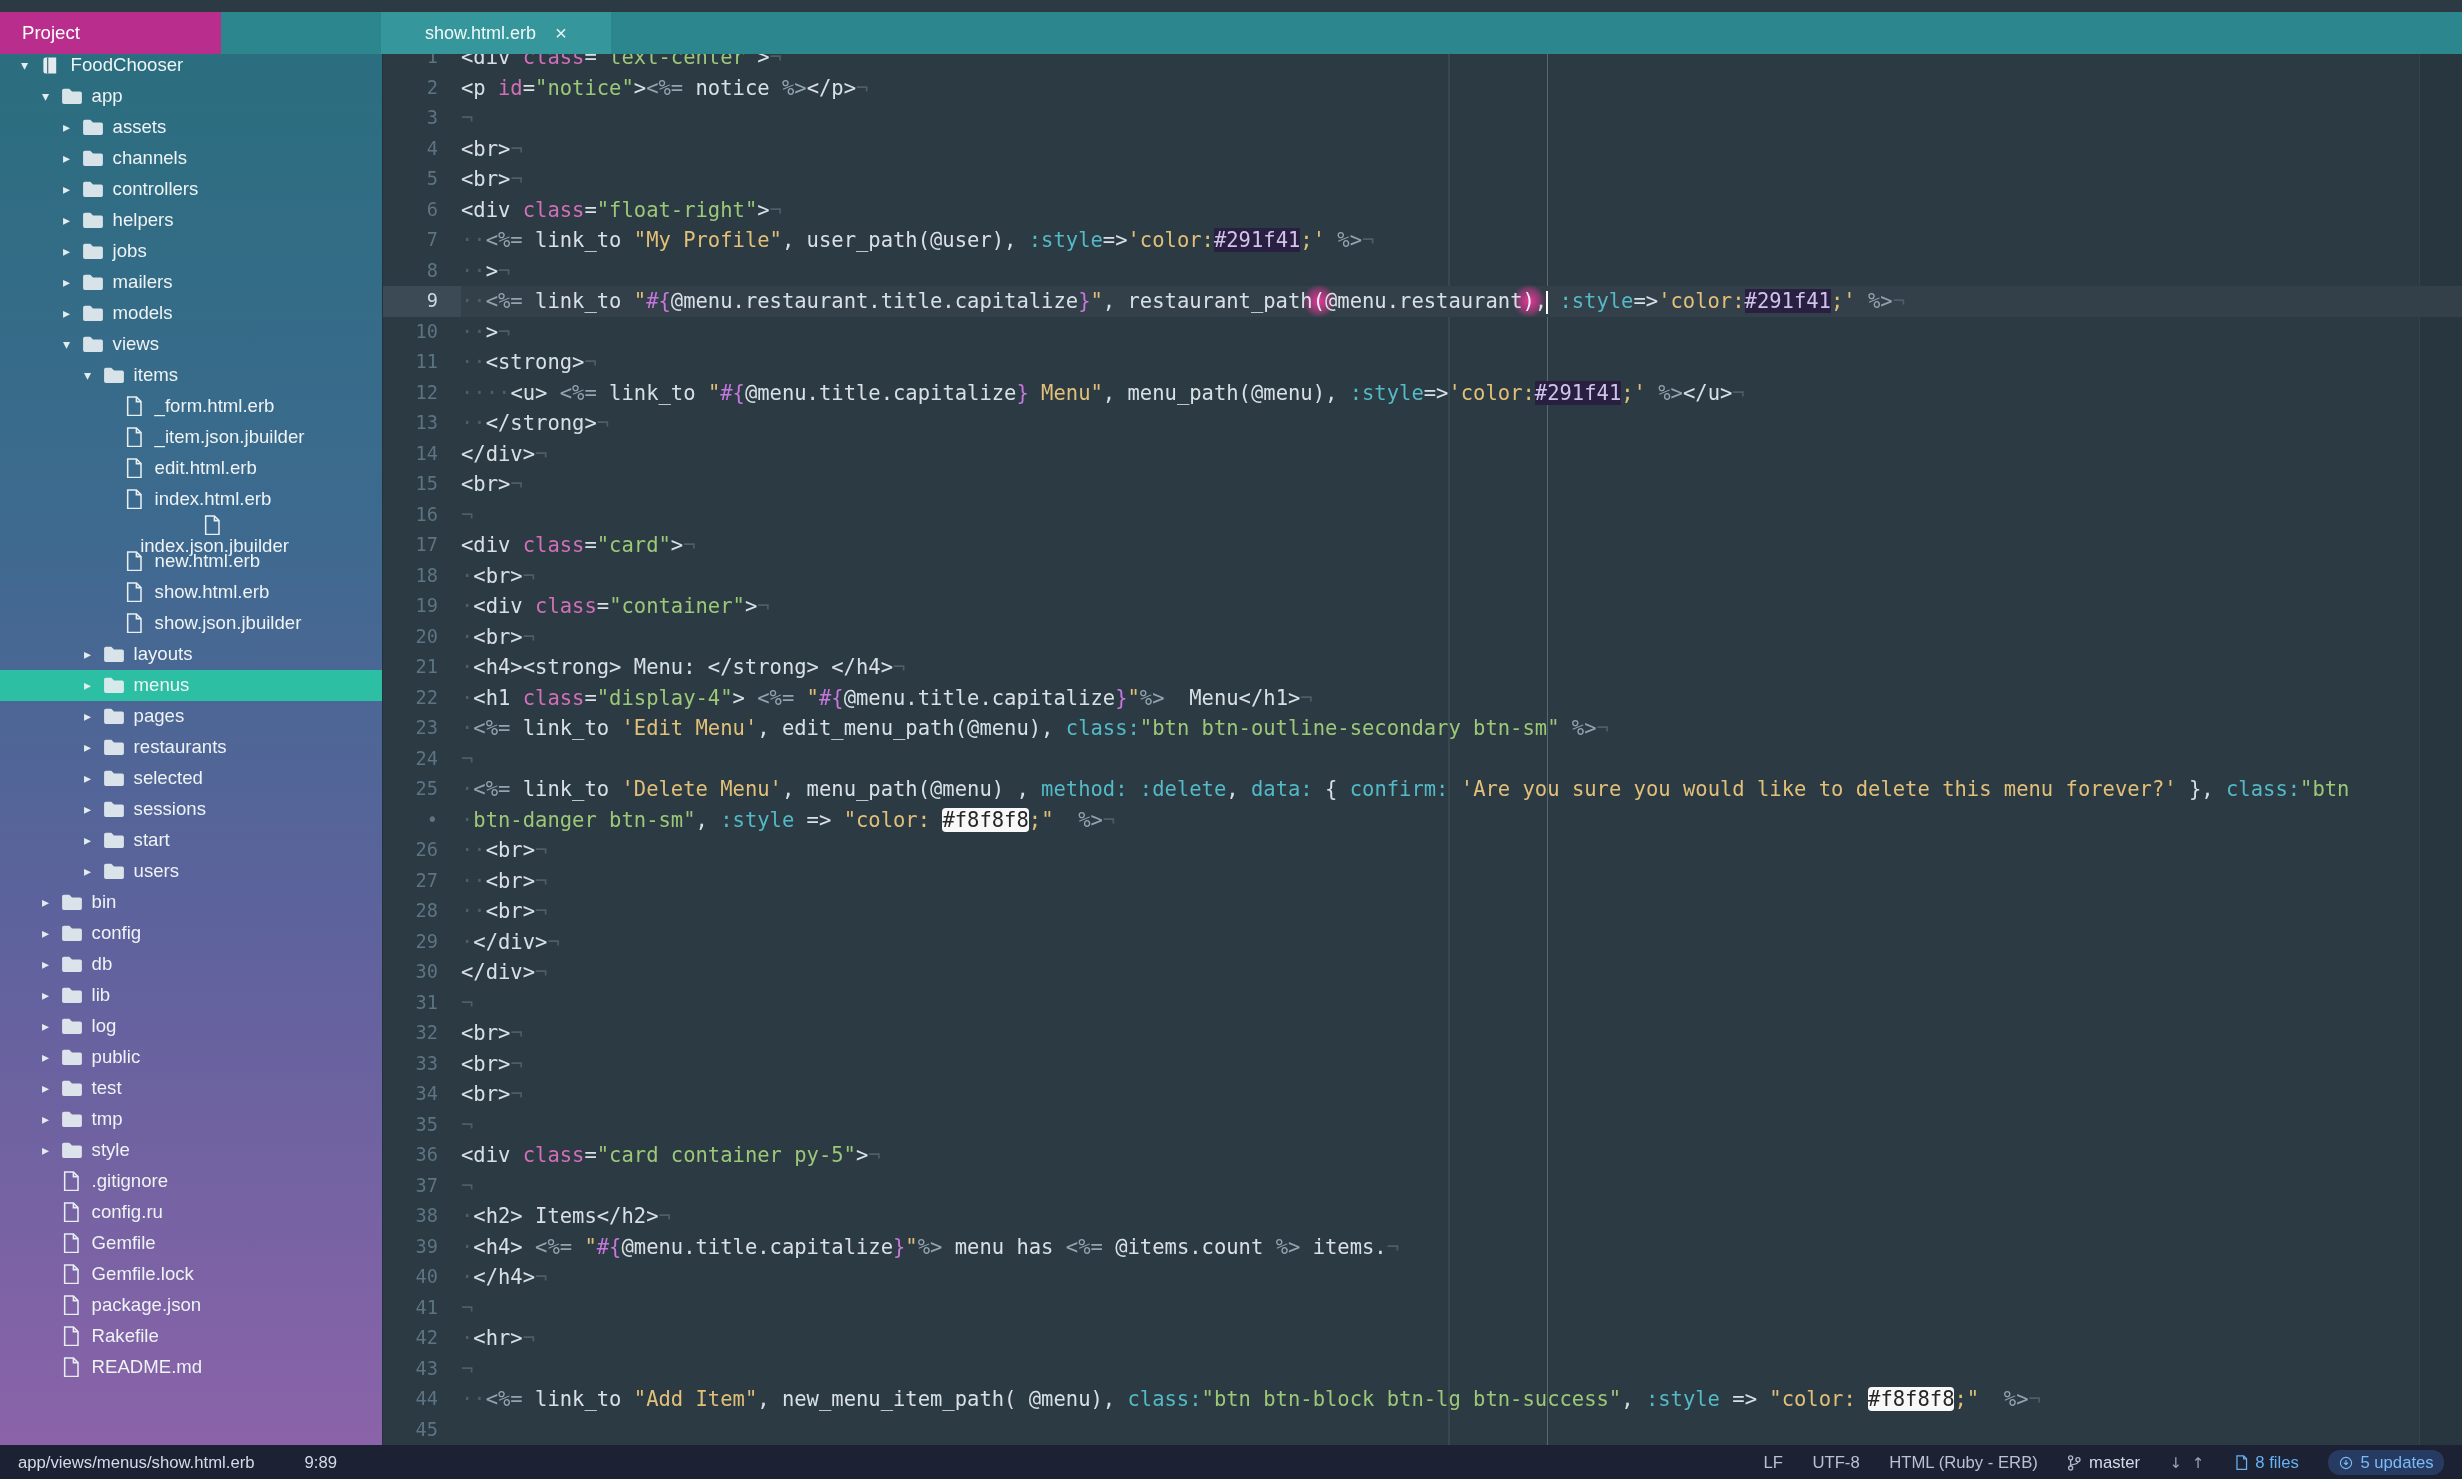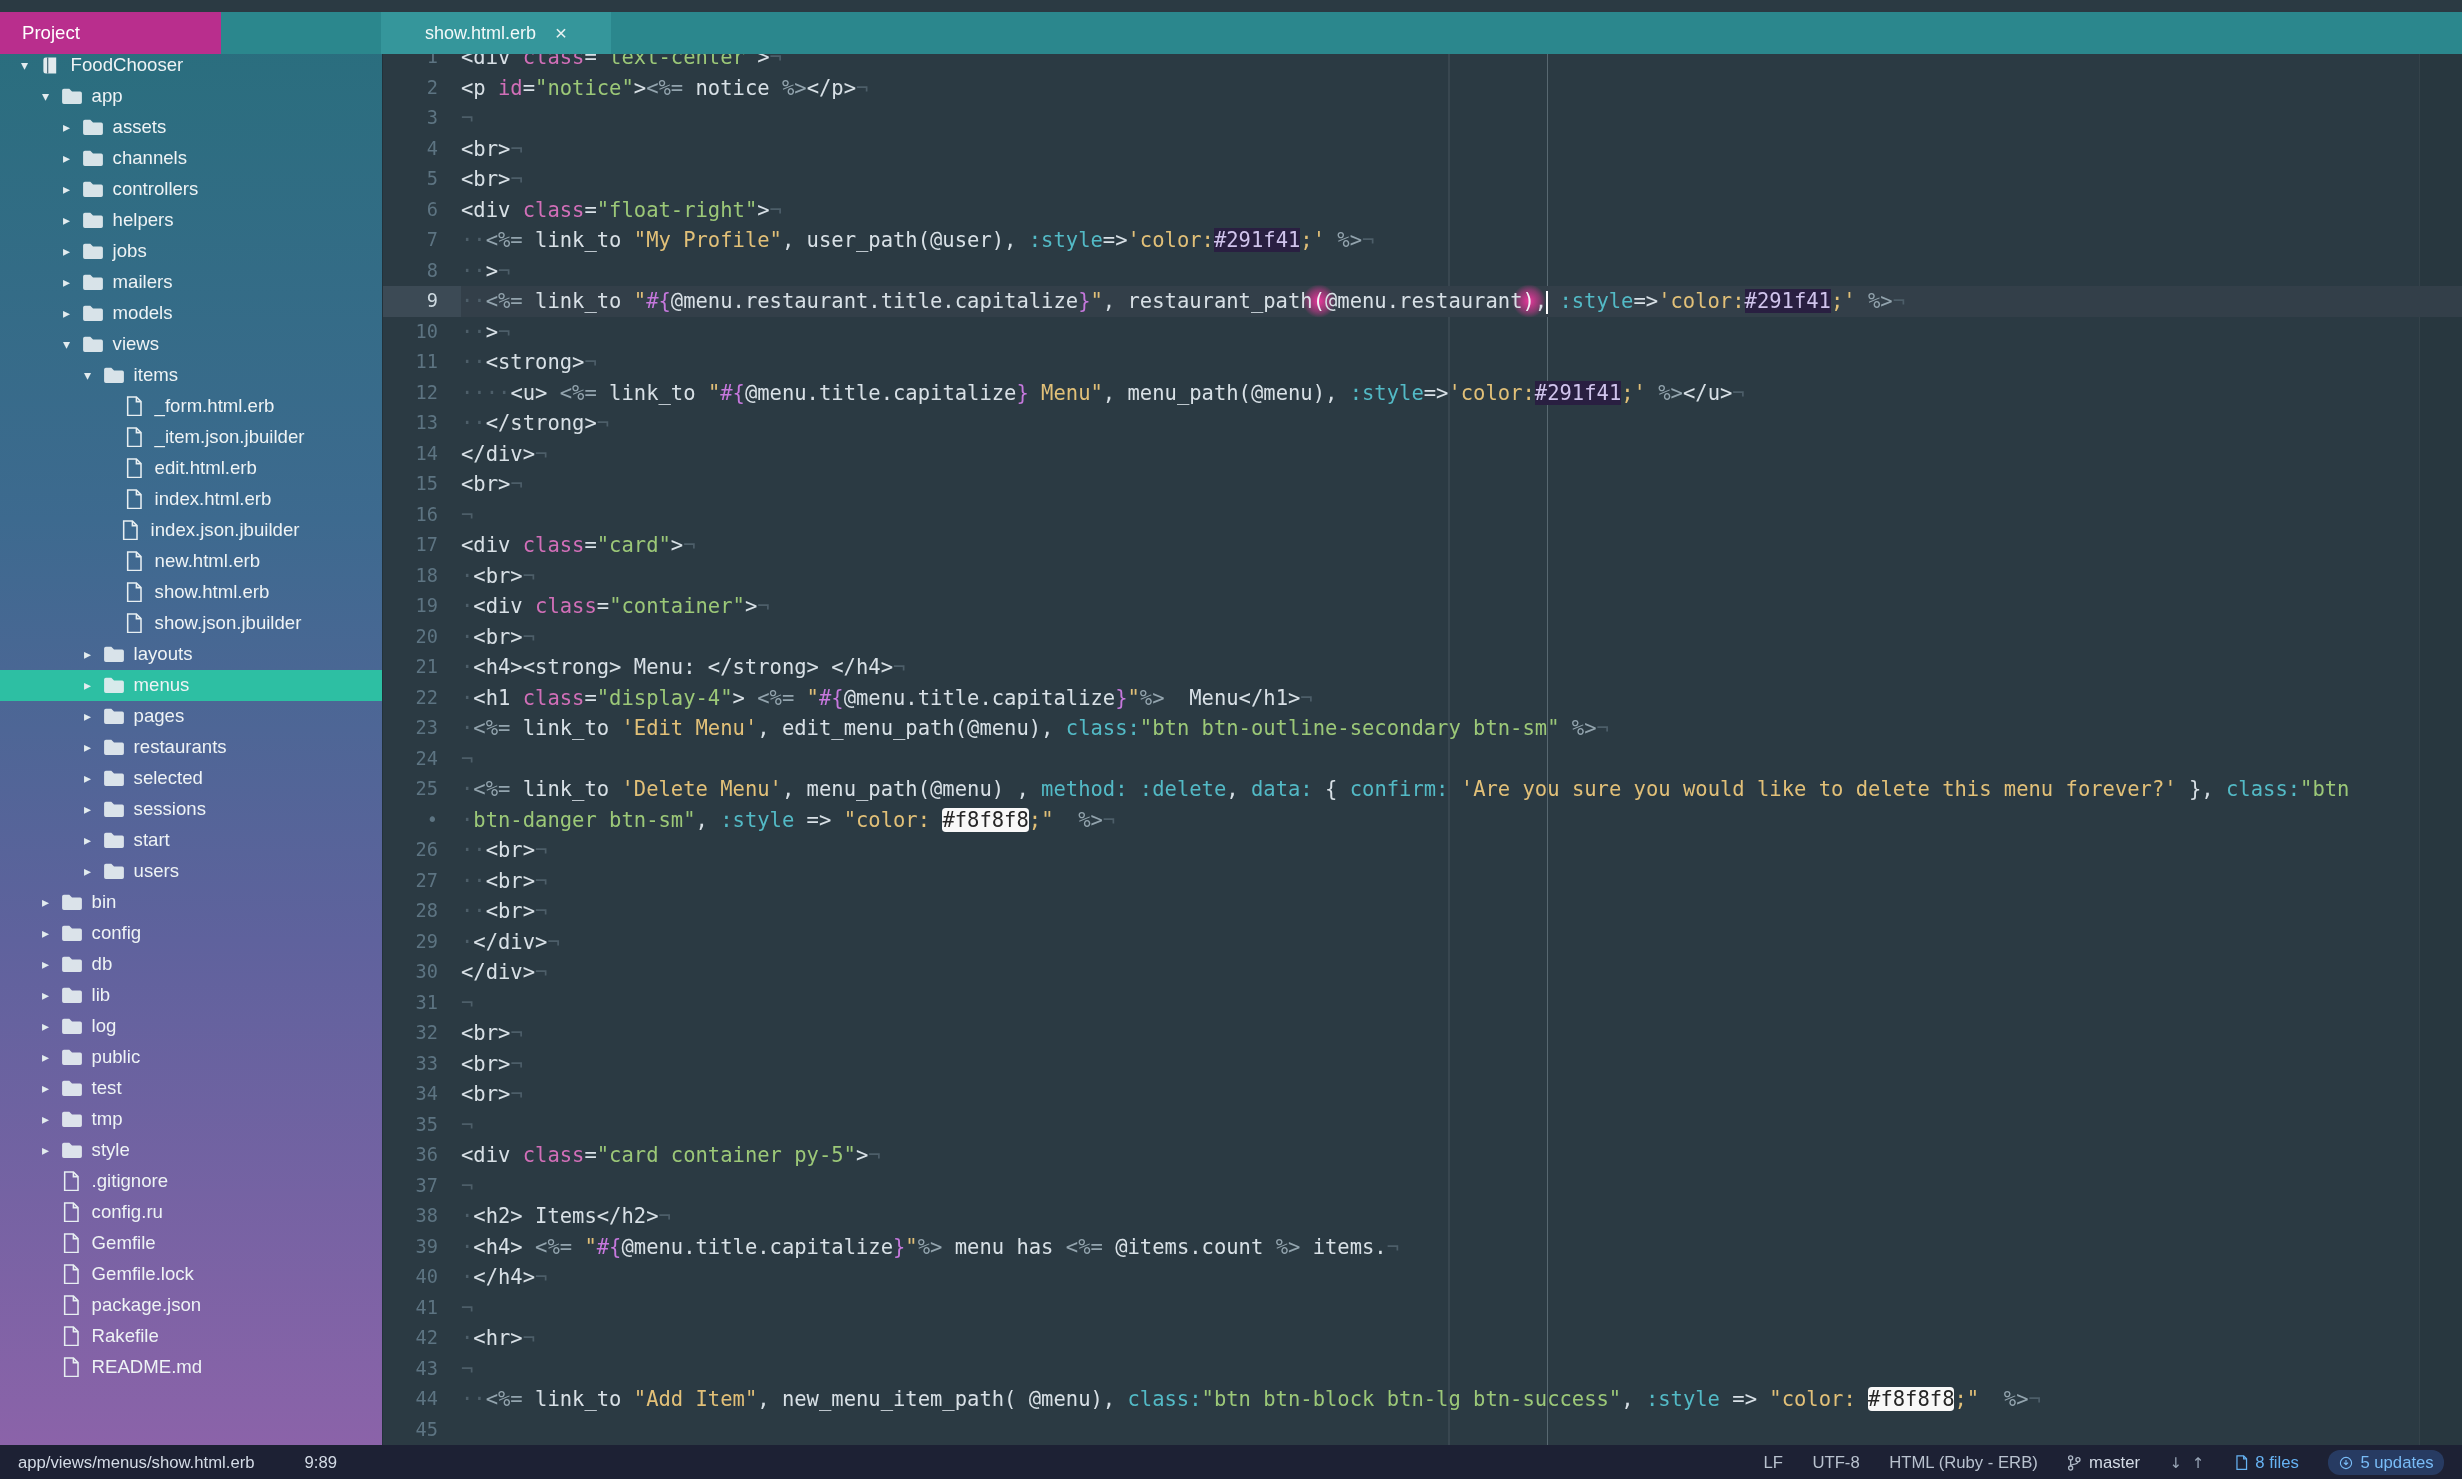--- a/index.html
+++ b/index.html
@@ -215,21 +215,21 @@
         <div class="tree-row" style="padding-left: 97px;">
           <span class="chev"></span>
           <span class="ticon">
             <svg width="16.7" height="20.5" viewBox="0 0 16 20">
               <path d="M1.5 1 h8.5 l4.5 4.5 v13.5 h-13 z" fill="none" stroke="#e8eff2" stroke-width="1.5"></path>
               <path d="M10 1 v4.5 h4.5" fill="none" stroke="#e8eff2" stroke-width="1.5"></path>
             </svg>
           </span>
           <span class="tlabel">index.html.erb</span>
         </div>
-        <div class="tree-row" style="padding-left: 93px;">
+        <div class="tree-row" style="padding-left: 42px; flex-direction: column;">
           <span class="chev"></span>
           <span class="ticon">
             <svg width="16.7" height="20.5" viewBox="0 0 16 20">
               <path d="M1.5 1 h8.5 l4.5 4.5 v13.5 h-13 z" fill="none" stroke="#e8eff2" stroke-width="1.5"></path>
               <path d="M10 1 v4.5 h4.5" fill="none" stroke="#e8eff2" stroke-width="1.5"></path>
             </svg>
           </span>
           <span class="tlabel">index.json.jbuilder</span>
         </div>
         <div class="tree-row" style="padding-left: 97px;">

